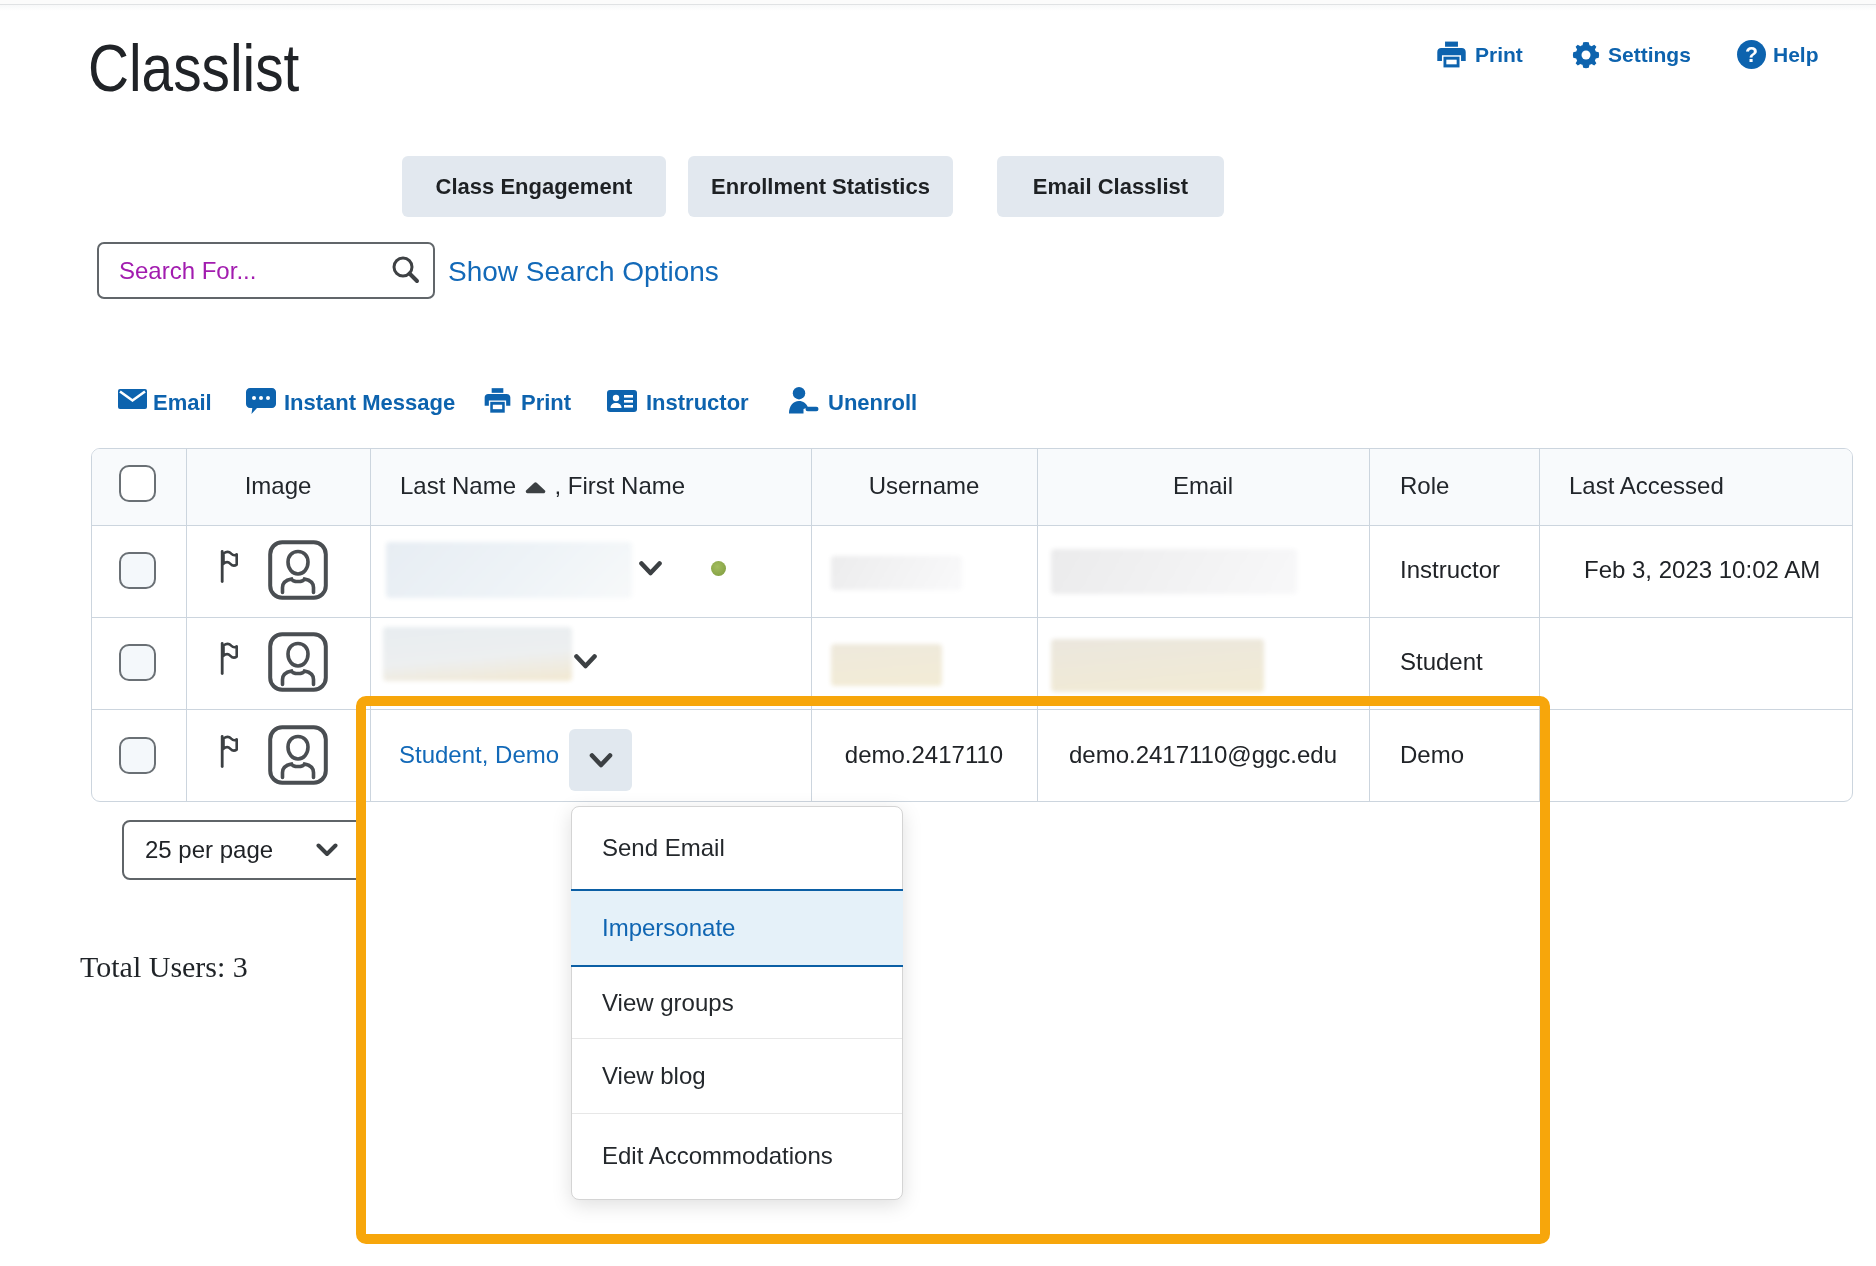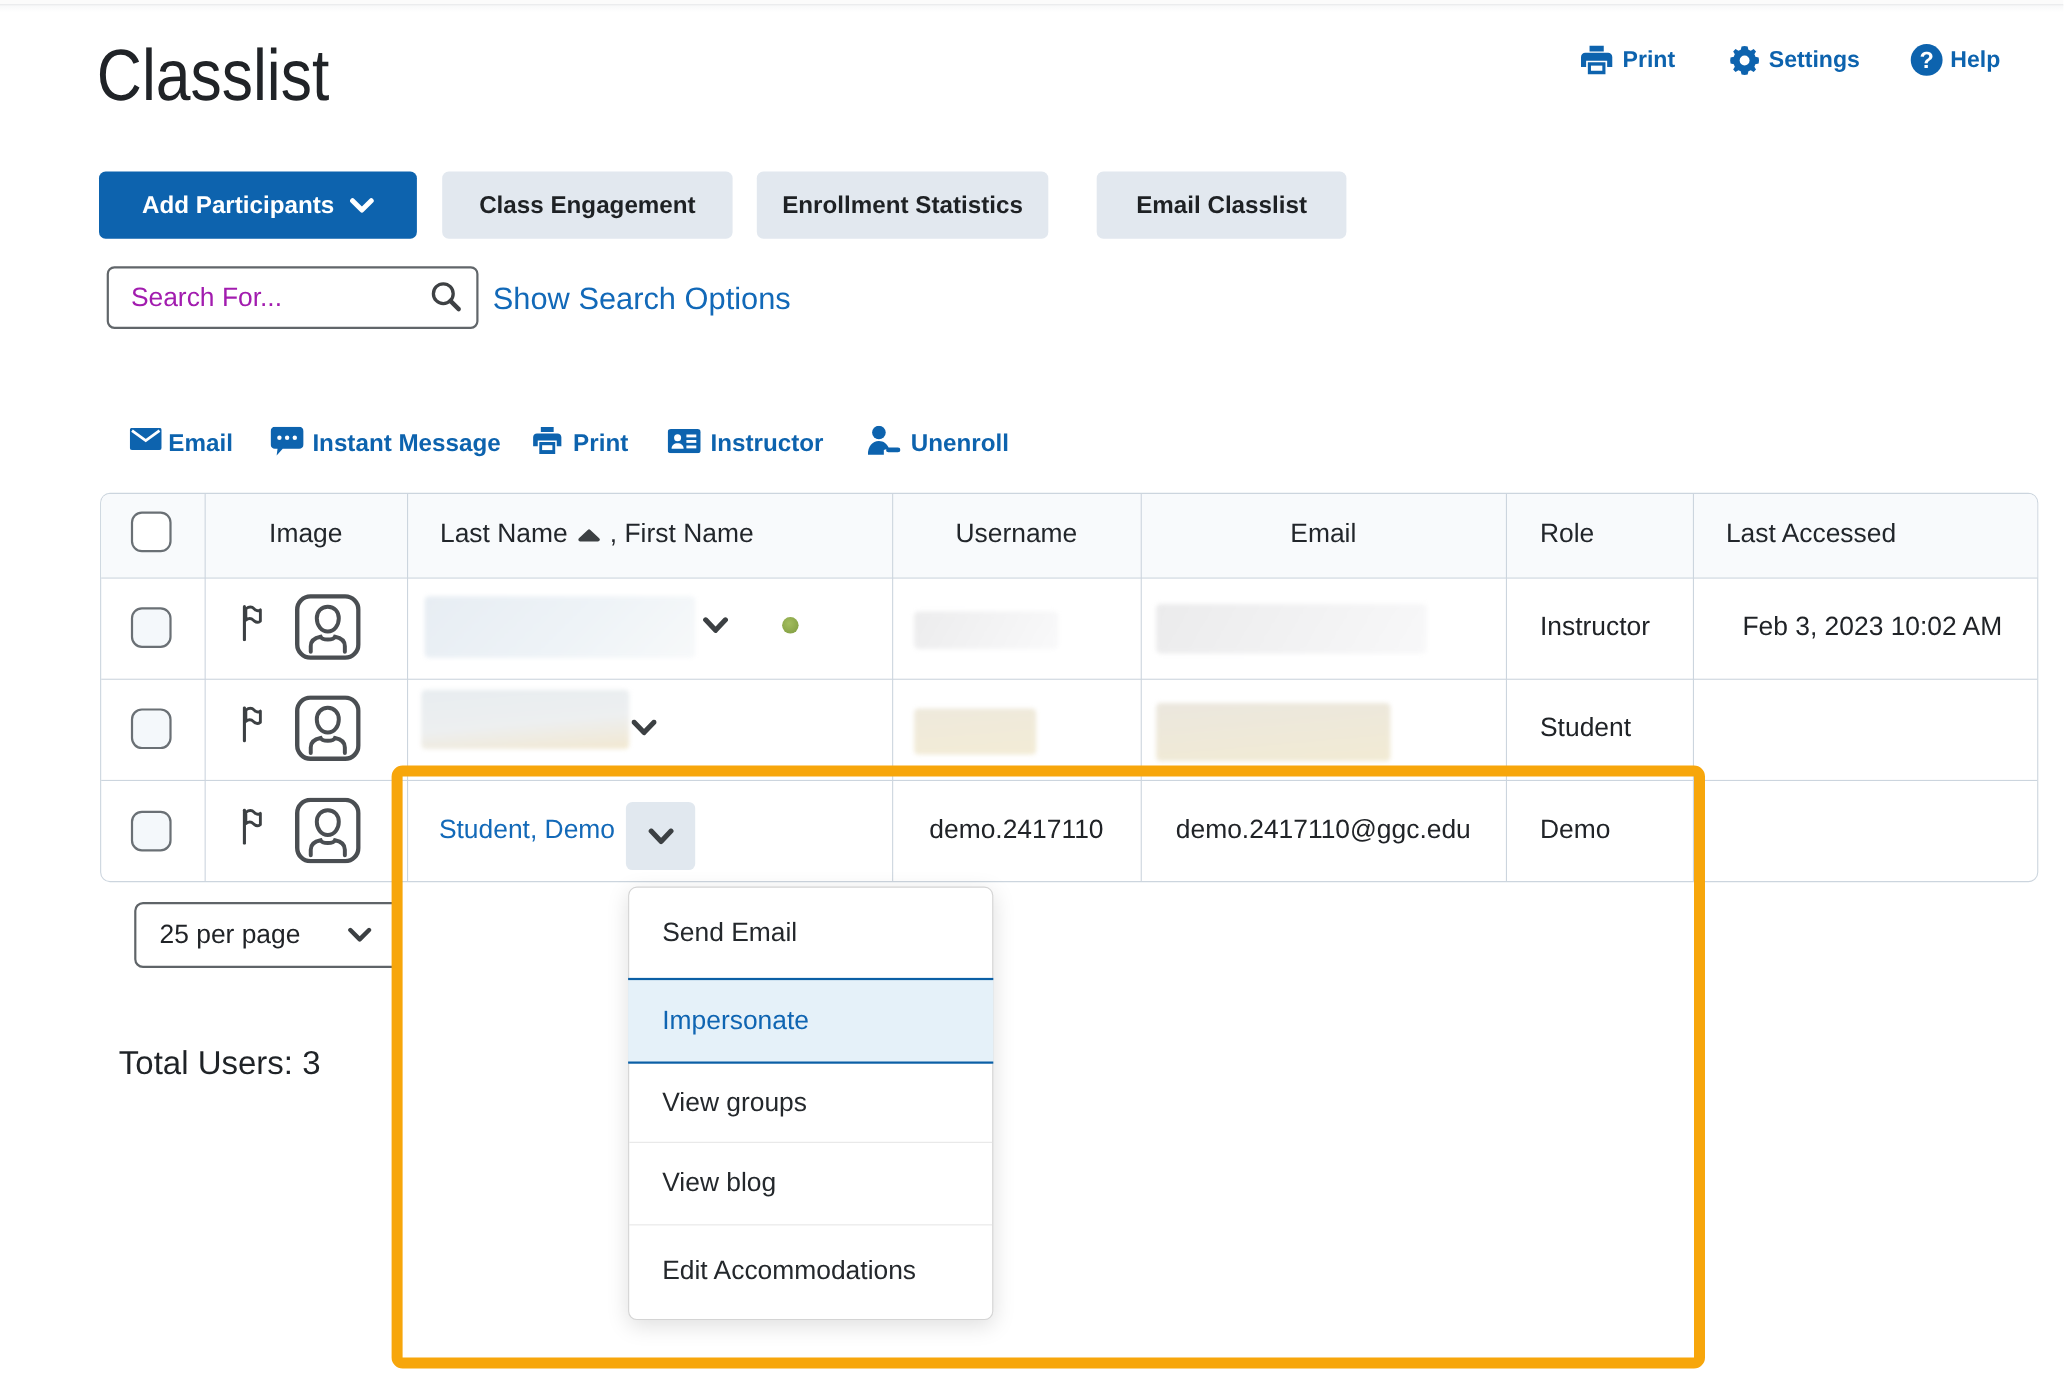--- a/index.html
+++ b/index.html
@@ -43,26 +43,20 @@
     <circle cx="12" cy="12" r="3.6" fill="#fff"></circle>
   </svg>
   <div class="txt b blue" style="left:1608px;top:42px;font-size:21px;height:26px;line-height:26px;">Settings</div>
 
   <svg class="abs" style="left:1736px;top:39px;" width="31" height="31" viewBox="0 0 24 24">
     <circle cx="12" cy="12" r="11.2" fill="#0d63ae"></circle>
     <text x="12" y="17.8" text-anchor="middle" font-family="Liberation Sans" font-size="16.5" font-weight="bold" fill="#fff">?</text>
   </svg>
   <div class="txt b blue" style="left:1773px;top:42px;font-size:21px;height:26px;line-height:26px;">Help</div>
 
-  <div class="abs" style="left:90px;top:156px;width:289px;height:61px;background:#0d63ae;border-radius:6px;display:flex;align-items:center;justify-content:center;gap:14px;">
-    <span style="color:#fff;font-weight:bold;font-size:22px;">Add Participants</span>
-    <svg width="22" height="14" viewBox="0 0 22 14">
-        <polyline points="2.5,2.5 11,11 19.5,2.5" fill="none" stroke="#fff" stroke-width="4.5" stroke-linecap="round" stroke-linejoin="round"></polyline>
-      </svg>
-  </div>
   <div class="graybtnbig" style="left:402px;width:264px;">Class Engagement</div>
   <div class="graybtnbig" style="left:688px;width:265px;">Enrollment Statistics</div>
   <div class="graybtnbig" style="left:997px;width:227px;">Email Classlist</div>
 
   <div class="abs" style="left:97px;top:242px;width:338px;height:57px;border:2px solid #61666a;border-radius:7px;background:#fff;"></div>
   <div class="txt" style="left:119px;top:257px;font-size:24px;height:28px;line-height:28px;color:#a21caf;">Search For...</div>
   <svg class="abs" style="left:389px;top:254px;" width="32" height="32" viewBox="0 0 32 32">
     <circle cx="14" cy="13" r="9" fill="none" stroke="#3e4144" stroke-width="3"></circle>
     <line x1="20.5" y1="19.5" x2="28" y2="27" stroke="#3e4144" stroke-width="4" stroke-linecap="round"></line>
   </svg>
@@ -185,21 +179,21 @@
   <div class="txt cell" style="left:924px;top:741px;transform:translateX(-50%);">demo.2417110</div>
   <div class="txt cell" style="left:1203px;top:741px;transform:translateX(-50%);">demo.2417110@ggc.edu</div>
   <div class="txt cell" style="left:1400px;top:741px;">Demo</div>
 
   <div class="abs" style="left:122px;top:820px;width:243px;height:60px;border:2px solid #5f6468;border-radius:8px;background:#fff;"></div>
   <div class="txt cell" style="left:145px;top:836px;">25 per page</div>
   <svg class="abs" style="left:316px;top:843px;" width="22" height="14" viewBox="0 0 22 14">
       <polyline points="2.5,2.5 11,11 19.5,2.5" fill="none" stroke="#3c4043" stroke-width="4" stroke-linecap="round" stroke-linejoin="round"></polyline>
     </svg>
 
-  <div class="txt" style="left:108px;top:949px;font-size:30px;height:35px;line-height:35px;color:#1f2327;">Total Users: 3</div>
+  <div class="txt" style="left:80px;top:949px;font-size:30px;height:35px;line-height:35px;color:#1f2327;font-family:Liberation Serif, serif;">Total Users: 3</div>
 
   <div class="abs" style="left:571px;top:806px;width:332px;height:394px;background:#fff;border:1px solid #d4d4d4;border-radius:8px;box-shadow:0 5px 20px rgba(0,0,0,0.13);z-index:30;"></div>
   <div class="abs" style="left:571px;top:889px;width:332px;height:78px;background:#e5f1f9;border-top:2px solid #0b5fa5;border-bottom:2px solid #0b5fa5;z-index:31;"></div>
   <div class="abs" style="left:572px;top:1038px;width:330px;height:1px;background:#e7e7e7;z-index:31;"></div>
   <div class="abs" style="left:572px;top:1113px;width:330px;height:1px;background:#e7e7e7;z-index:31;"></div>
   <div class="menu-item" style="top:833px;z-index:32;">Send Email</div>
   <div class="menu-item" style="top:913px;z-index:32;color:#0f65b2;">Impersonate</div>
   <div class="menu-item" style="top:988px;z-index:32;">View groups</div>
   <div class="menu-item" style="top:1061px;z-index:32;">View blog</div>
   <div class="menu-item" style="top:1141px;z-index:32;">Edit Accommodations</div>

